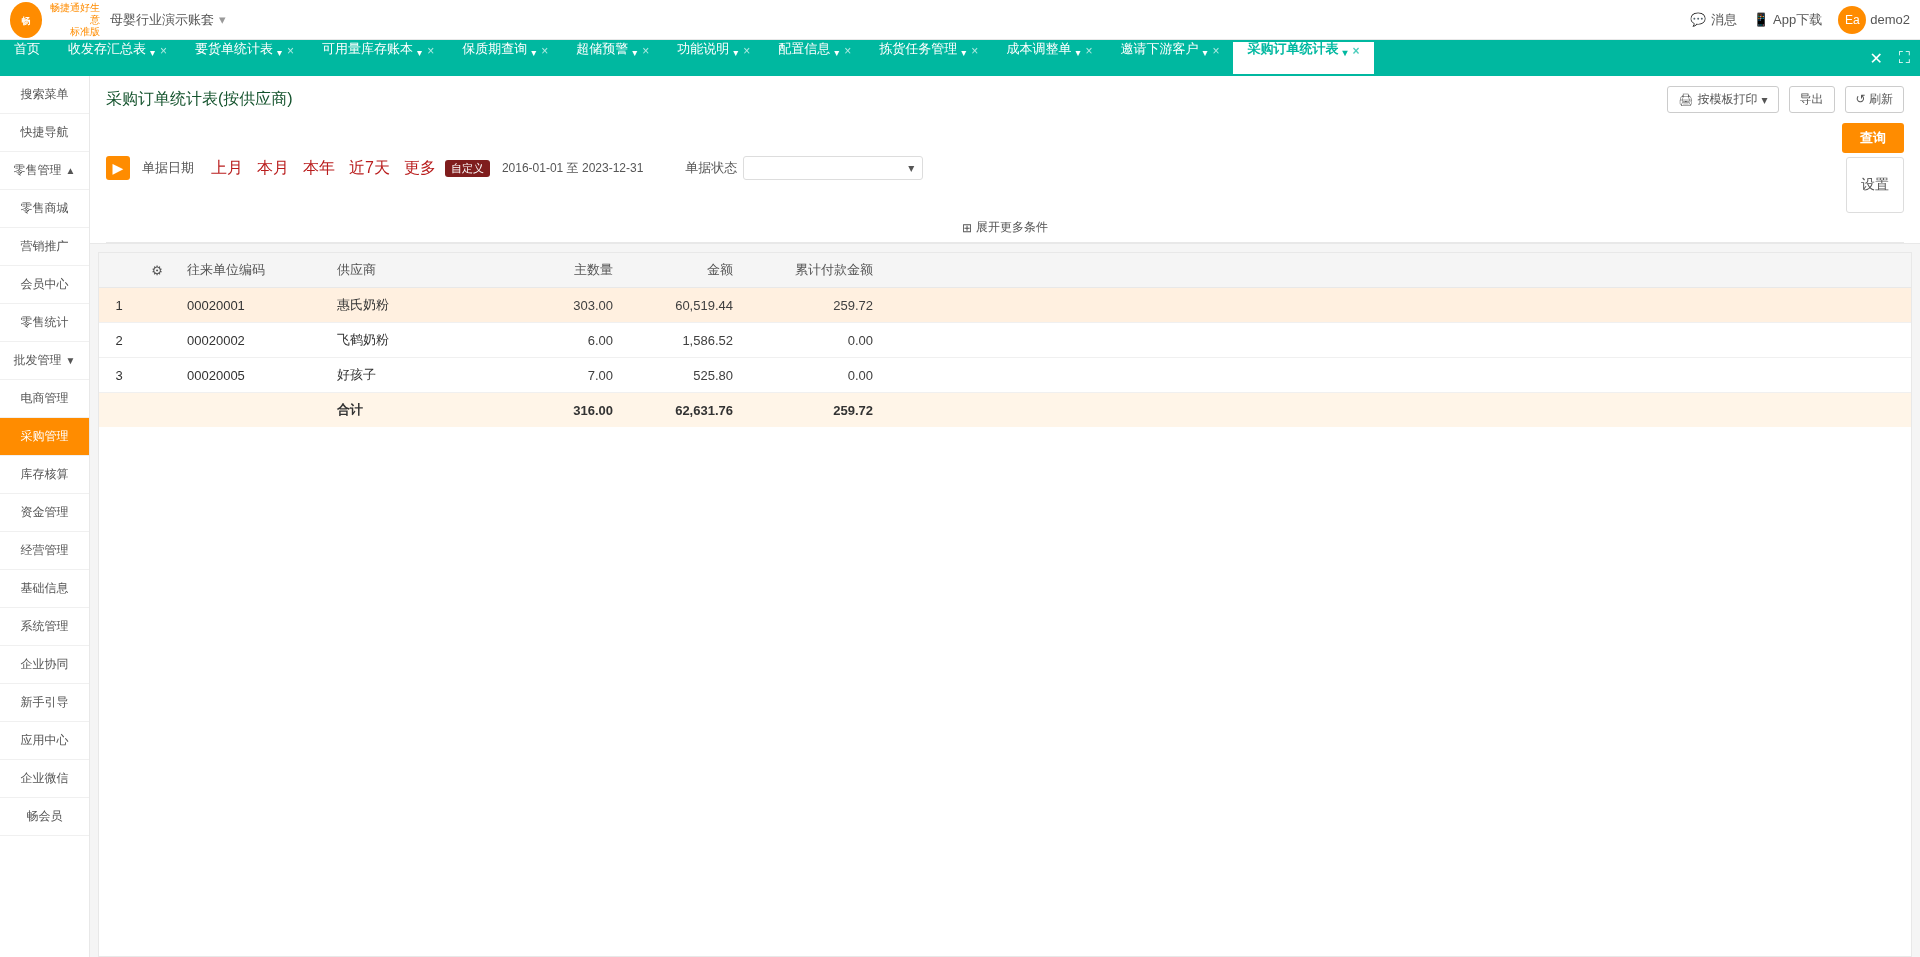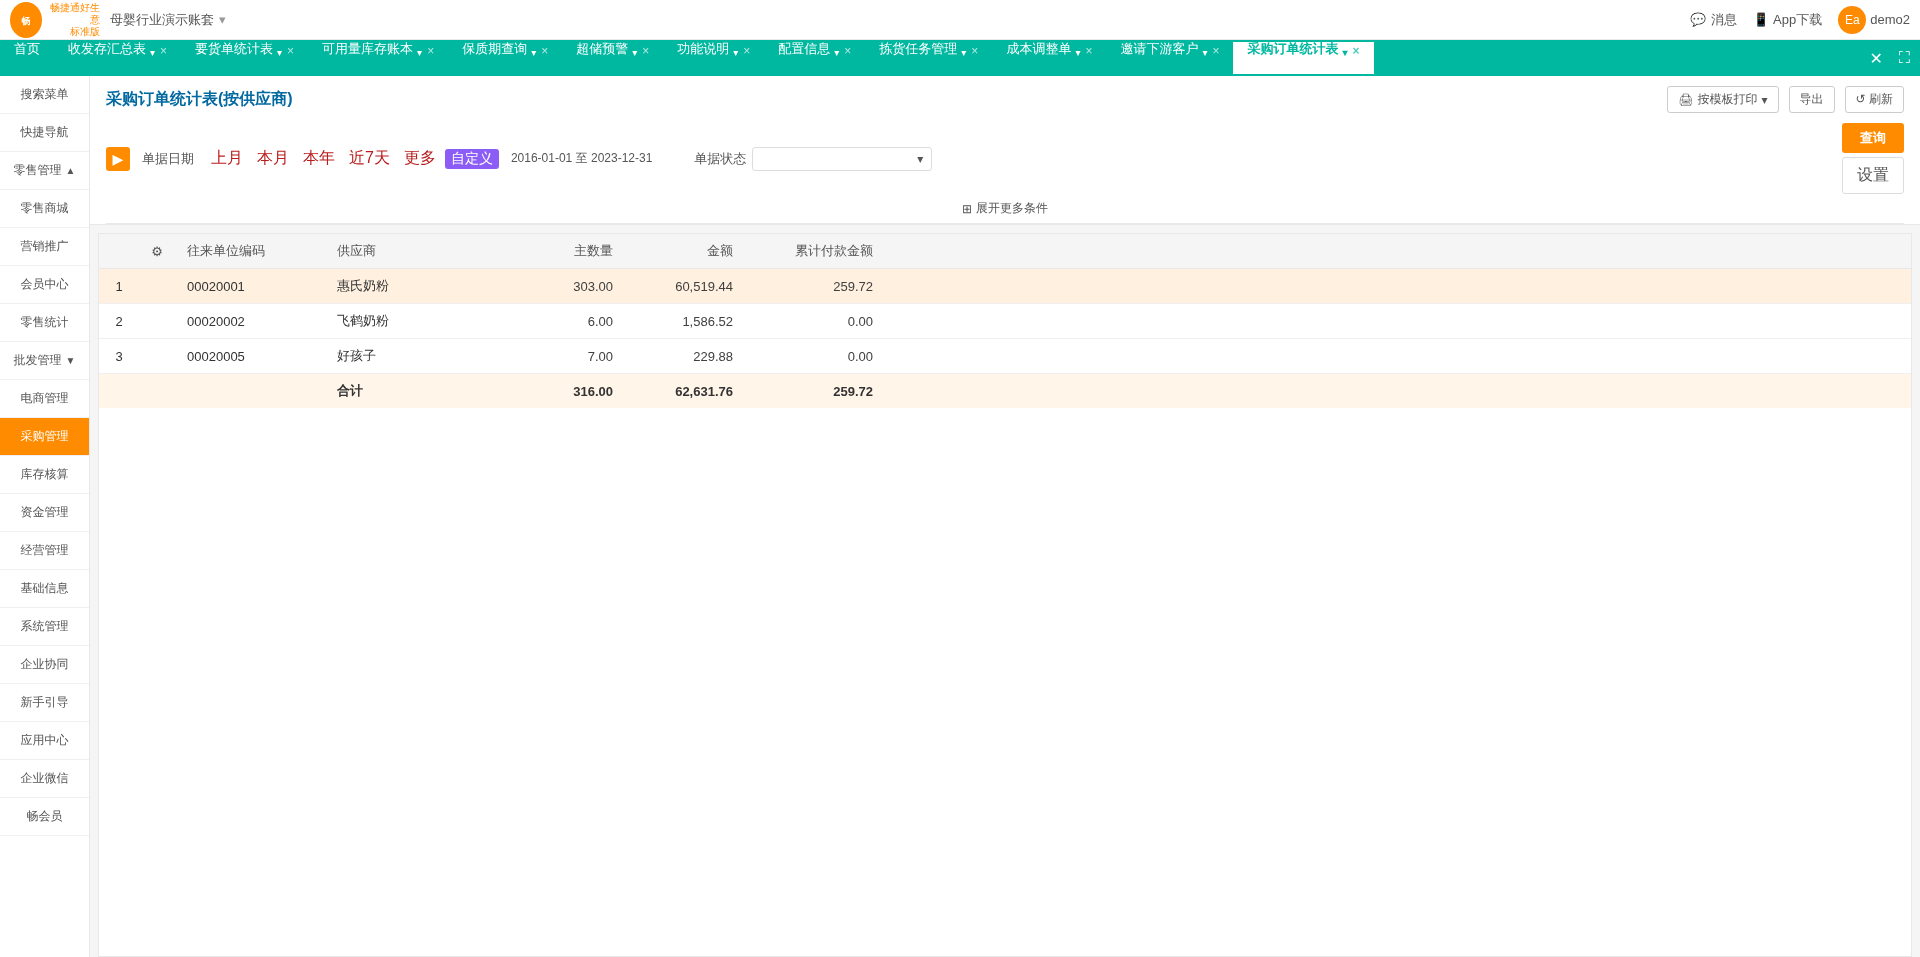--- a/index.html
+++ b/index.html
@@ -171,22 +171,22 @@
       border-bottom: 1px solid #e8e8e8;
     }
     .page-title-row {
       display: flex;
       align-items: center;
       justify-content: space-between;
       margin-bottom: 10px;
     }
     .page-title {
       font-size: 16px;
-      font-weight: bold;
-      color: #0369a1;
+      font-weight: normal;
+      color: #14532d;
     }
     .page-actions {
       display: flex;
       align-items: center;
       gap: 10px;
     }
     .btn-template-print {
       border: 1px solid #ccc;
       background: #fff;
       padding: 4px 10px;
@@ -252,23 +252,23 @@
       align-items: center;
       gap: 4px;
     }
     .date-shortcut {
       color: #b91c1c;
       font-size: 16px;
       cursor: pointer;
       padding: 2px 5px;
     }
     .date-badge {
-      background: #8b5cf6;
+      background: #7f1d1d;
       color: white;
-      font-size: 14px;
+      font-size: 11px;
       padding: 1px 6px;
       border-radius: 3px;
       cursor: pointer;
     }
     .date-range {
       color: #555;
       font-size: 12px;
     }
     .filter-status {
       display: flex;
@@ -316,23 +316,23 @@
       border-radius: 3px;
       font-size: 13px;
       cursor: pointer;
       font-weight: bold;
       margin-left: auto;
     }
     .btn-settings {
       background: #fff;
       color: #555;
       border: 1px solid #ddd;
-      padding: 7px 14px;
-      border-radius: 3px;
-      font-size: 16px;
+      padding: 18px 14px;
+      border-radius: 3px;
+      font-size: 14px;
       cursor: pointer;
     }
 
     .expand-more-row {
       display: flex;
       align-items: center;
       justify-content: center;
       padding: 6px 0 0 0;
       cursor: pointer;
     }
@@ -684,21 +684,21 @@
             <td class="right link-blue">1,586.52</td>
             <td class="right link-blue">0.00</td>
             <td></td>
           </tr>
           <tr>
             <td class="center">3</td>
             <td class="center"></td>
             <td>00020005</td>
             <td>好孩子</td>
             <td class="right link-blue">7.00</td>
-            <td class="right link-blue">229.88</td>
+            <td class="right link-blue">525.80</td>
             <td class="right link-blue">0.00</td>
             <td></td>
           </tr>
         </tbody>
         <tfoot>
           <tr class="table-footer">
             <td></td>
             <td></td>
             <td></td>
             <td>合计</td>

